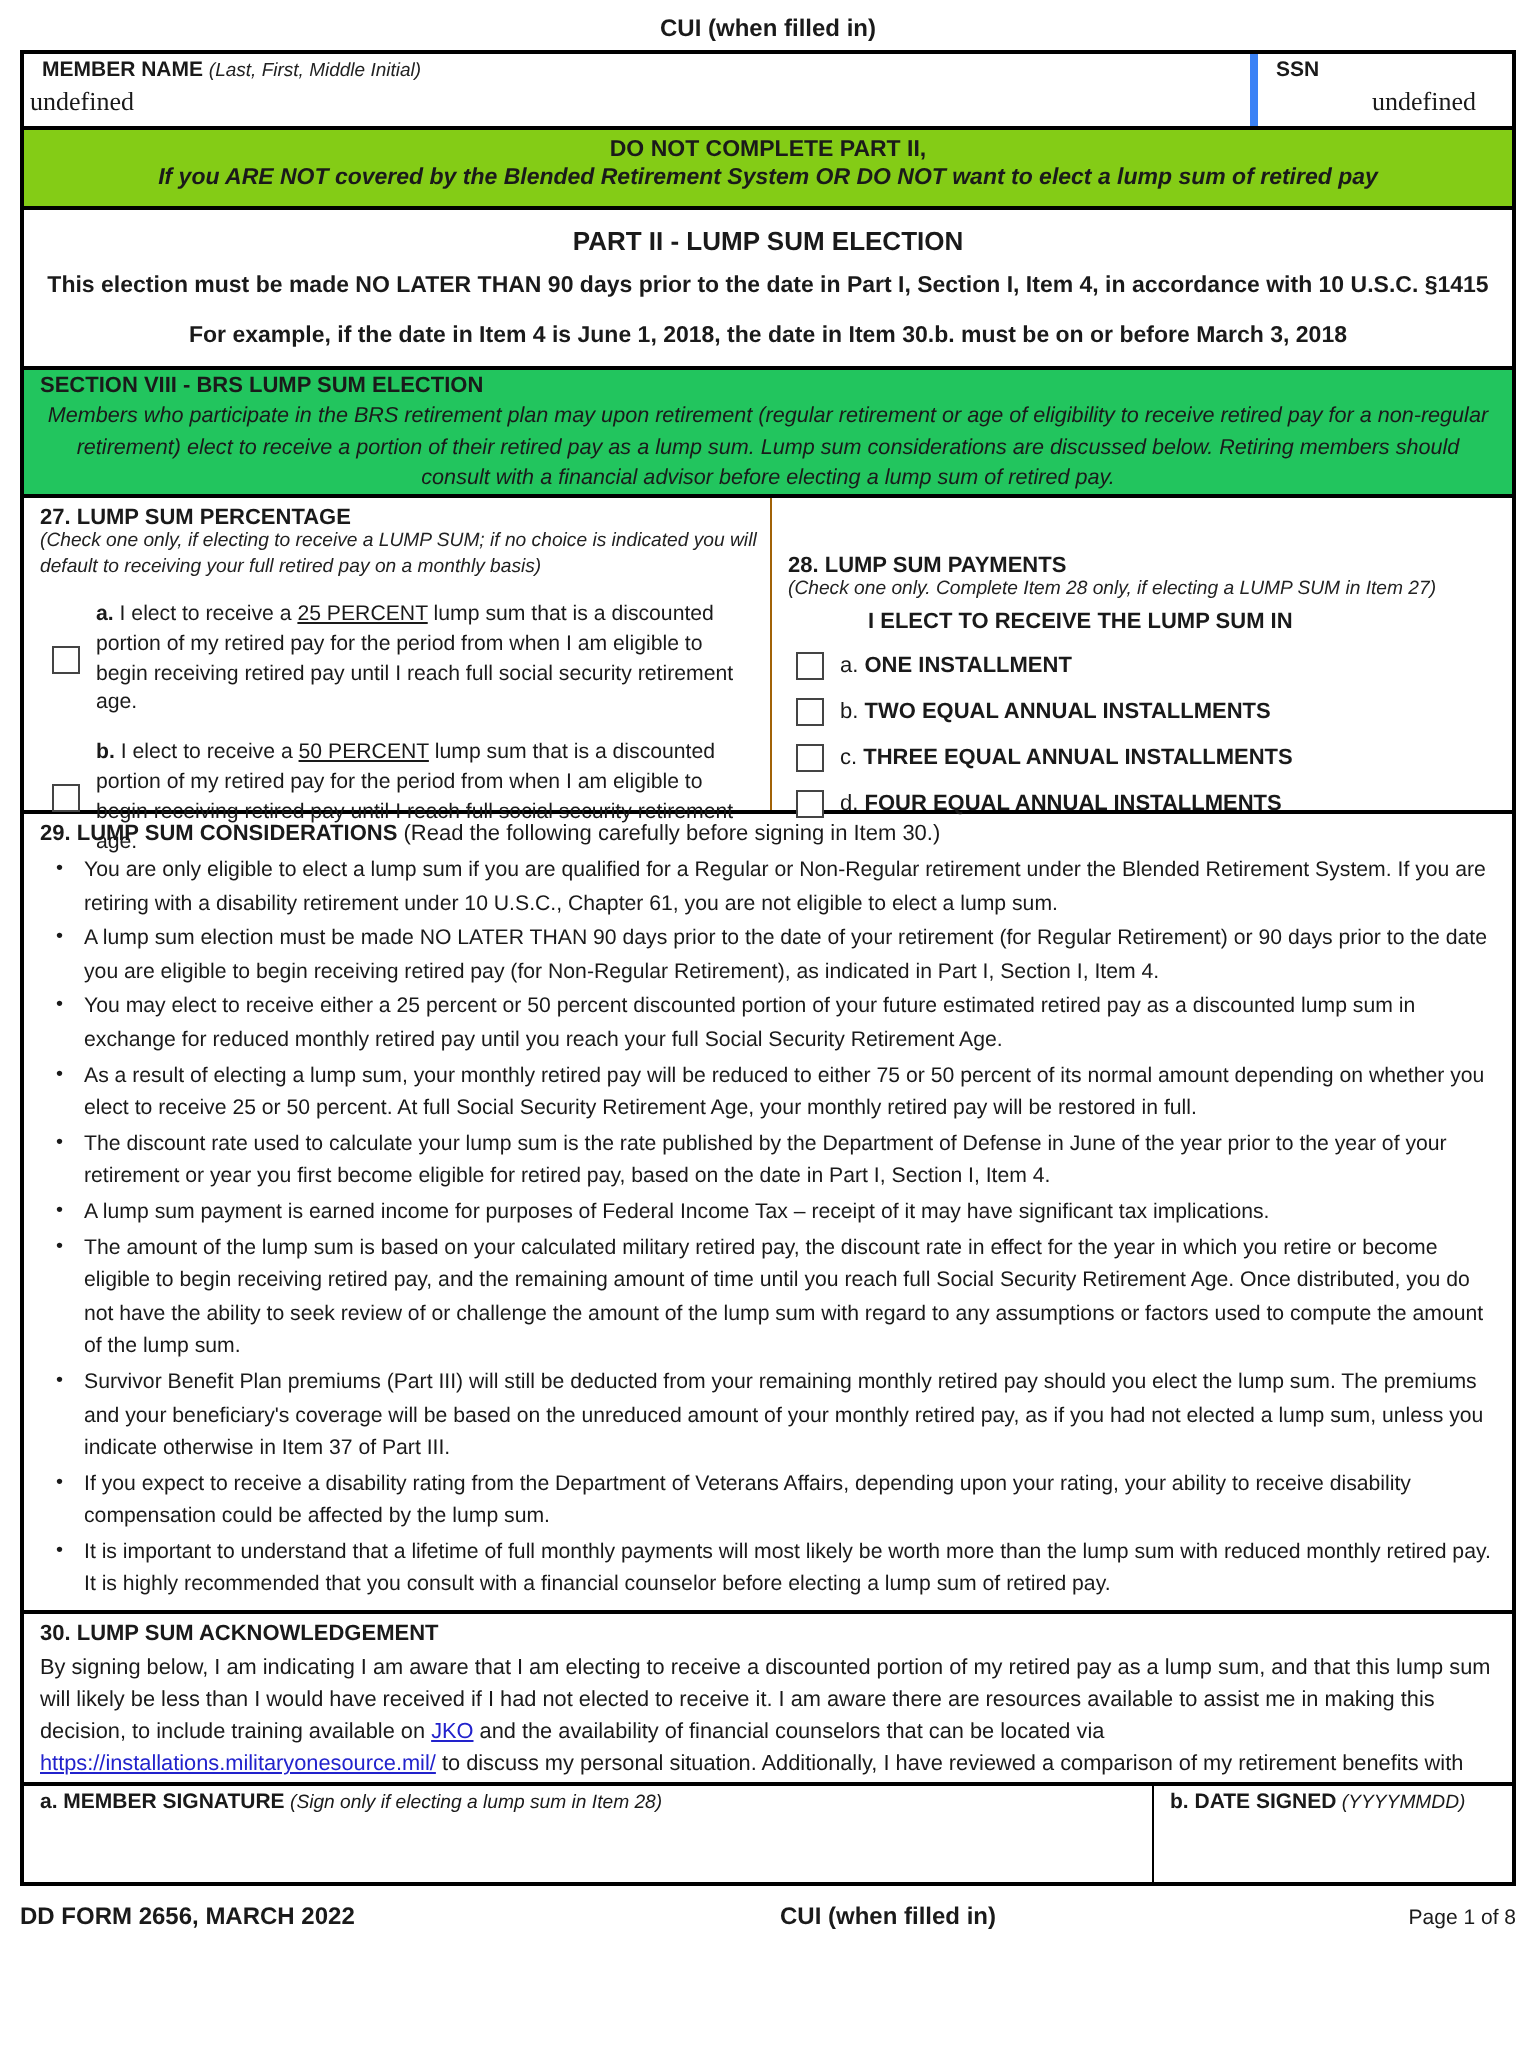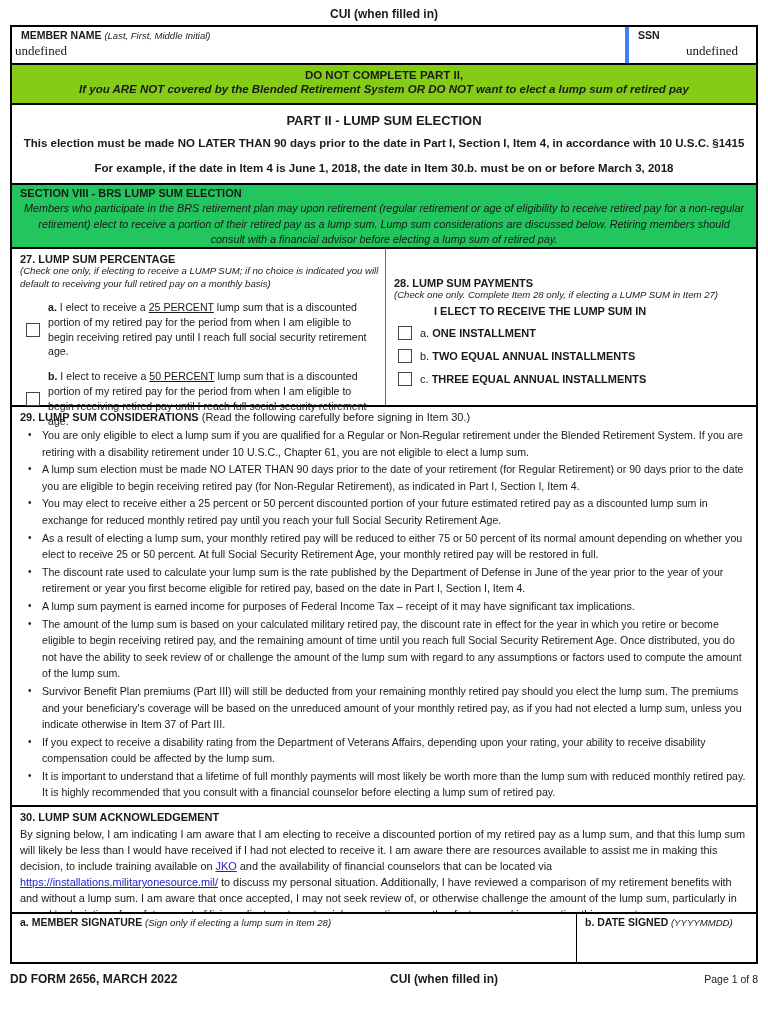--- a/index.html
+++ b/index.html
@@ -55,21 +55,21 @@
   .item29 { height:400px; border-bottom:2px solid #000; padding:4px 8px 0 8px; overflow:hidden; }
   .item29-head { font-size:11px; margin-bottom:4px; }
   .item29-head b { font-weight:bold; }
   .bullets { list-style:none; margin-top:3px; }
   .bullets li { position:relative; padding-left:22px; font-size:10.6px; line-height:16.6px; margin-bottom:1px; }
   .bullets li::before { content:"•"; position:absolute; left:8px; top:0; font-size:10px; }
   .compare-label { font-weight:bold; font-size:10.8px; margin:3px 0 0 8px; }
   .compare-link { display:inline-block; margin:3px 0 0 8px; font-weight:bold; font-size:10.8px; color:#2222cc; text-decoration:underline; cursor:pointer; }
 
   
-  .item30 { height:107px; border-bottom:2px solid #000; padding:4px 8px 0 8px; overflow:hidden; }
+  .item30 { height:86px; border-bottom:2px solid #000; padding:4px 8px 0 8px; overflow:hidden; }
   .item30-title { font-weight:bold; font-size:11px; }
   .item30-para { font-size:10.9px; line-height:16px; margin-top:3px; text-align:left; }
   .inline-link { color:#2222cc; text-decoration:underline; cursor:pointer; }
 
   
   .sig-row { display:flex; height:48px; }
   .sig-cell { width:565px; border-right:1px solid #000; padding:2px 0 0 8px; }
   .date-cell { flex:1; padding:2px 0 0 8px; }
   .sig-label { font-size:10.5px; }
   .sig-label b { font-weight:bold; }
@@ -148,20 +148,24 @@
           <span class="checkbox"></span>
           <span class="opt28-text"><span>a.</span> <b>ONE INSTALLMENT</b></span>
         </div>
         <div class="opt28">
           <span class="checkbox"></span>
           <span class="opt28-text"><span>b.</span> <b>TWO EQUAL ANNUAL INSTALLMENTS</b></span>
         </div>
         <div class="opt28">
           <span class="checkbox"></span>
           <span class="opt28-text"><span>c.</span> <b>THREE EQUAL ANNUAL INSTALLMENTS</b></span>
+        </div>
+        <div class="opt28">
+          <span class="checkbox"></span>
+          <span class="opt28-text"><span>d.</span> <b>FOUR EQUAL ANNUAL INSTALLMENTS</b></span>
         </div>
       </div>
     </div>
 
     <div class="item29">
       <div class="item29-head">
         <b>29.  LUMP SUM CONSIDERATIONS</b><span> (Read the following carefully before signing in Item 30.)</span>
       </div>
       <ul class="bullets">
         <li><span>You are only eligible to elect a lump sum if you are qualified for a Regular or Non-Regular retirement under the Blended Retirement System.  If you are retiring with a disability retirement under 10 U.S.C., Chapter 61, you are not eligible to elect a lump sum.</span></li>

